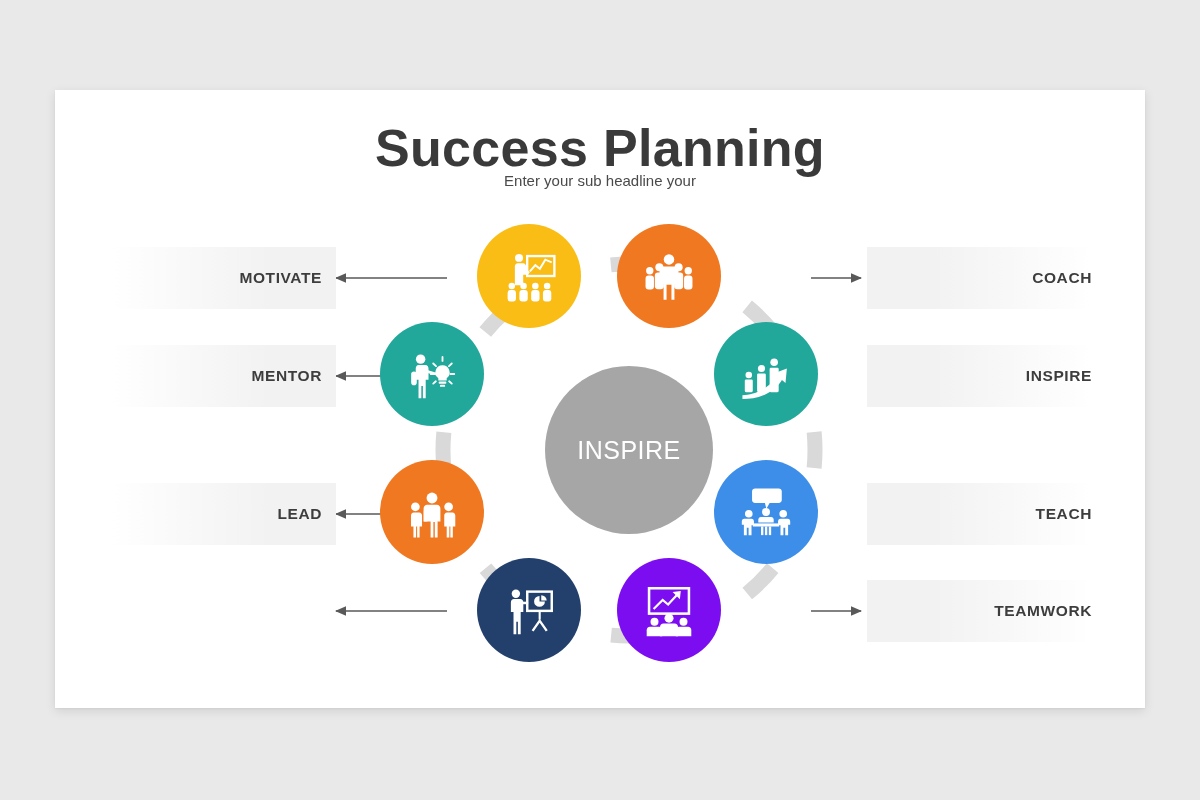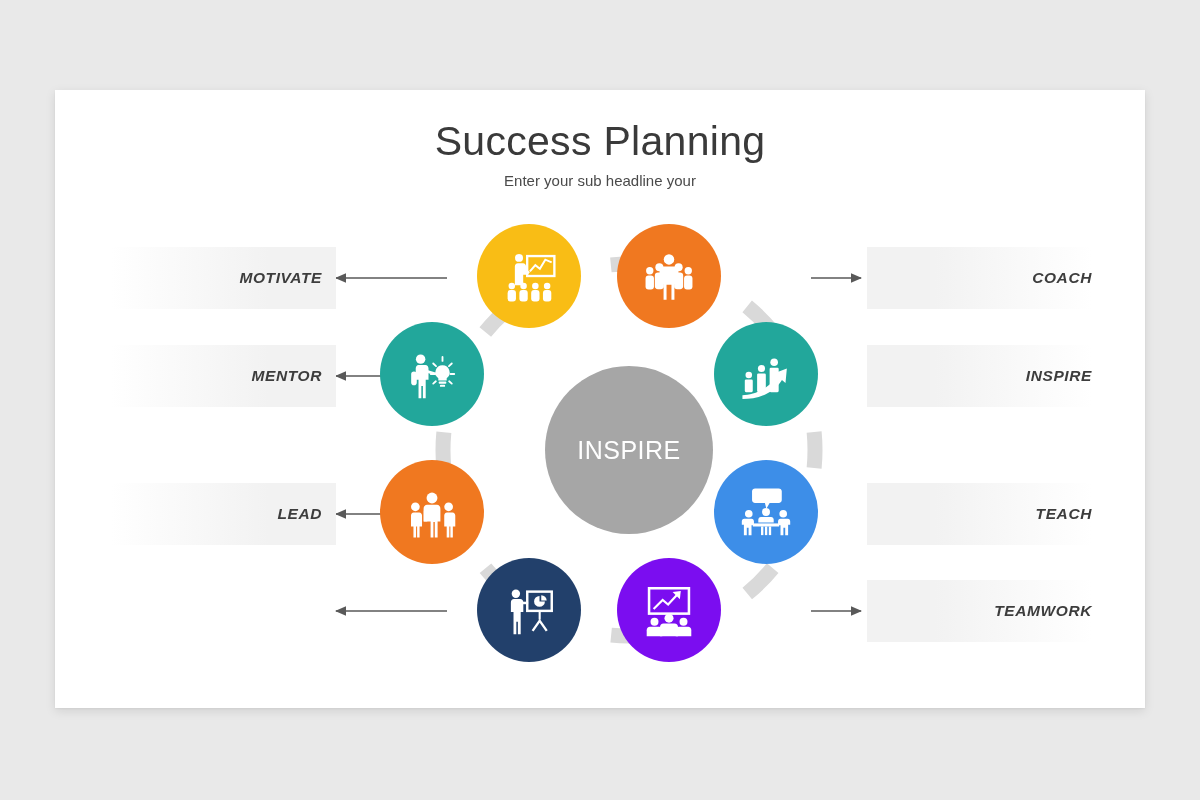--- a/index.html
+++ b/index.html
@@ -26,22 +26,22 @@
     background: #ffffff;
     box-shadow: 0 3px 10px rgba(0,0,0,0.10), 0 1px 2px rgba(0,0,0,0.05);
   }
   
   #title {
     position: absolute;
     left: 0;
     top: 28px;
     width: 1090px;
     text-align: center;
-    font-size: 41px;
-    font-weight: 400;
+    font-size: 52px;
+    font-weight: 700;
     color: #3a3a3a;
     letter-spacing: 0.3px;
   }
   #subtitle {
     position: absolute;
     left: 0;
     top: 82px;
     width: 1090px;
     text-align: center;
     font-size: 15px;
@@ -93,21 +93,20 @@
   }
   .node svg { display: block; }
   
   .plate {
     position: absolute;
     width: 225px;
     height: 62px;
     display: flex;
     align-items: center;
     box-sizing: border-box;
-    font-style: italic;
   }
   .plate.left {
     justify-content: flex-end;
     padding-right: 14px;
     background: linear-gradient(to right, rgba(242,242,242,0) 0%, rgba(242,242,242,1) 70%, rgba(242,242,242,1) 100%);
   }
   .plate.right {
     justify-content: flex-end;
     padding-left: 22px;
     background: linear-gradient(to left, rgba(242,242,242,0) 0%, rgba(242,242,242,1) 70%, rgba(242,242,242,1) 100%);

